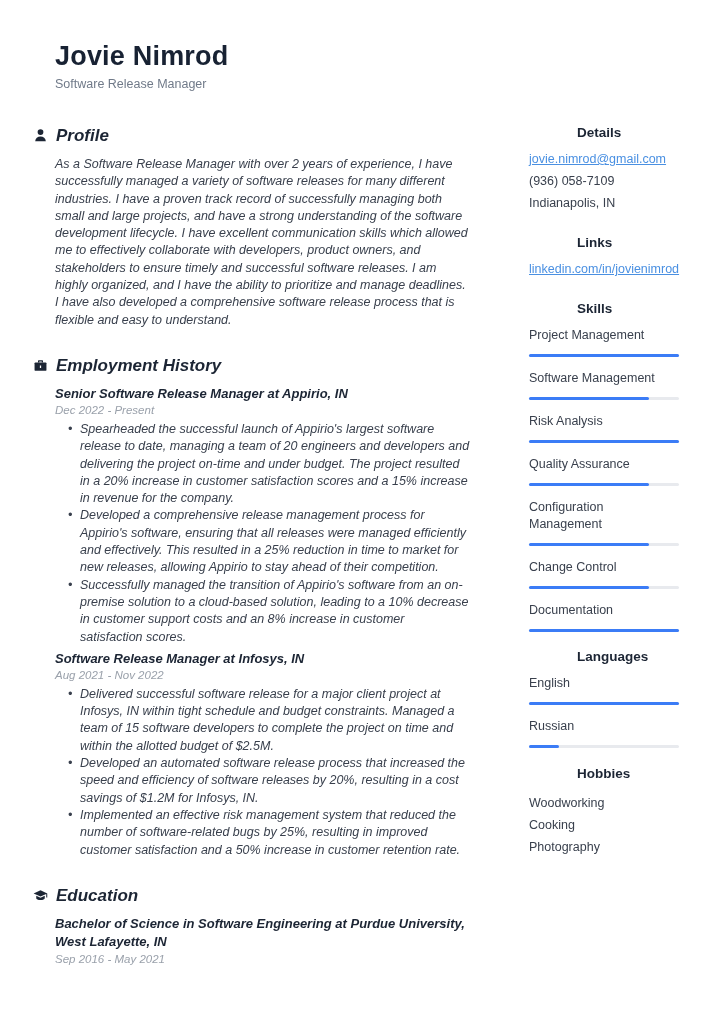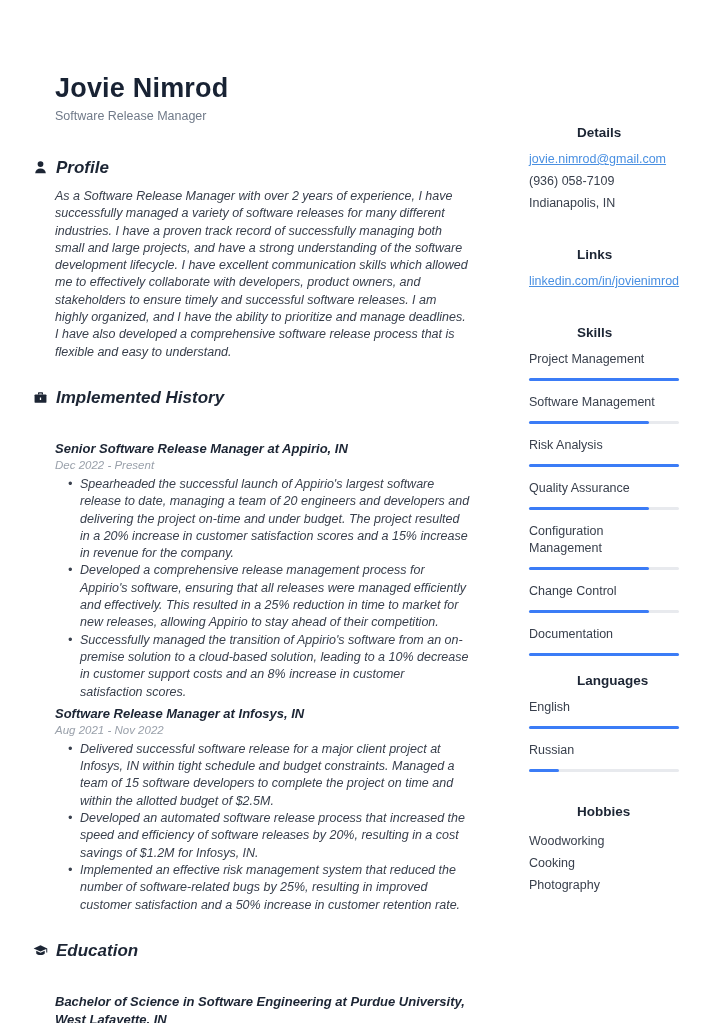--- a/index.html
+++ b/index.html
@@ -7,21 +7,21 @@
   body {
     background: #ffffff;
     font-family: "Liberation Sans", sans-serif;
     color: #3a414e;
     -webkit-font-smoothing: antialiased;
   }
   .page { display: flex; padding: 40px 61px 0 33px; }
 
   
   .main { width: 437px; flex: 0 0 437px; }
-  .indent { padding-left: 22px; margin-top: 32px; }
+  .indent { padding-left: 22px; }
   .name {
     font-size: 27px; line-height: 33px; font-weight: bold;
     color: #182233; letter-spacing: .2px;
   }
   .subtitle { font-size: 12.5px; color: #707a89; margin-top: 4px; }
 
   .section { margin-top: 26px; font-style: italic; }
   .section.first { margin-top: 34px; }
   .sec-head { display: flex; align-items: center; gap: 8px; }
   .sec-head .ico { width: 15px; height: 15px; flex: 0 0 15px; color: #1c2534; display: inline-flex; }
@@ -39,21 +39,21 @@
   ul.bullets li::before { content: "•"; position: absolute; left: 1px; top: 0; color: #39404d; }
 
   .edu-title { font-size: 13px; line-height: 18px; font-weight: bold; color: #1c2534; margin-top: 9px; }
   .edu-dates { font-size: 11.5px; color: #9aa1ab; margin: 2px 0 3px; }
 
   
   .sidebar { width: 171px; margin-left: 59px; padding-top: 85px; }
   .side-sec h3 { font-size: 13.5px; color: #1c2534; font-weight: bold; margin-bottom: 11px; padding-left: 48px; }
   .side-item { font-size: 12.5px; line-height: 17px; color: #39404d; margin-bottom: 5px; }
   .side-link { color: #4a90e2; text-decoration: underline; display: inline-block; }
-  .side-gap { margin-top: 35px; }
+  .side-gap { margin-top: 23px; }
 
   .meter { margin-bottom: 13px; }
   .meter .lbl { font-size: 12.5px; line-height: 17px; color: #39404d; margin-bottom: 10px; }
   .track { width: 100%; height: 3px; background: #e8eaee; border-radius: 2px; position: relative; }
   .fill { height: 3px; background: #3b7cf6; border-radius: 2px; }
 
   .hobby { font-size: 12.5px; line-height: 22px; color: #39404d; }
 </style>
 </head>
 <body>
@@ -82,21 +82,21 @@
 
     <div class="section">
       <div class="sec-head">
         <span class="ico">
           <svg viewBox="0 0 24 24" fill="currentColor">
               <path d="M9 3.5h6c.6 0 1 .4 1 1V7h-2V5.5h-4V7H8V4.5c0-.6.4-1 1-1z"></path>
               <rect x="2.5" y="7" width="19" height="13.5" rx="1.5"></rect>
               <rect x="11" y="12" width="2" height="4" fill="#fff"></rect>
             </svg>
         </span>
-        <h2>Implemented History</h2>
+        <h2>Employment History</h2>
       </div>
 
       <div class="indent">
         <div class="job">
           <div class="job-title">Senior Software Release Manager at Appirio, IN</div>
           <div class="job-dates">Dec 2022 - Present</div>
           <ul class="bullets body-text">
             <li>Spearheaded the successful launch of Appirio's largest software release to date, managing a team of 20 engineers and developers and delivering the project on-time and under budget. The project resulted in a 20% increase in customer satisfaction scores and a 15% increase in revenue for the company.</li>
             <li>Developed a comprehensive release management process for Appirio's software, ensuring that all releases were managed efficiently and effectively. This resulted in a 25% reduction in time to market for new releases, allowing Appirio to stay ahead of their competition.</li>
             <li>Successfully managed the transition of Appirio's software from an on-premise solution to a cloud-based solution, leading to a 10% decrease in customer support costs and an 8% increase in customer satisfaction scores.</li>
@@ -202,21 +202,21 @@
           </div>
       </div>
       <div class="meter">
         <div class="lbl">Russian</div>
         <div class="track">
             <div class="fill" style="width: 20%;"></div>
           </div>
       </div>
     </div>
 
-    <div class="side-sec" style="margin-top:32px;">
+    <div class="side-sec" style="margin-top:18px;">
       <h3>Hobbies</h3>
       <div class="hobby">Woodworking</div>
       <div class="hobby">Cooking</div>
       <div class="hobby">Photography</div>
     </div>
 
   </div>
 </div>
 
 </body></html>

